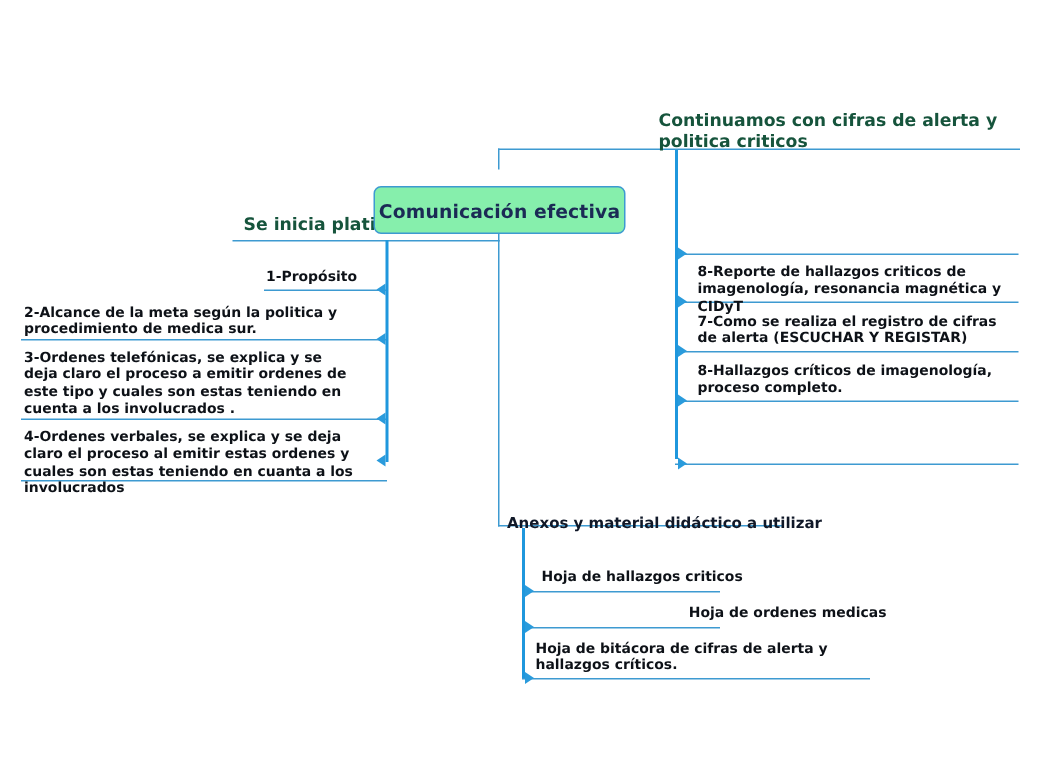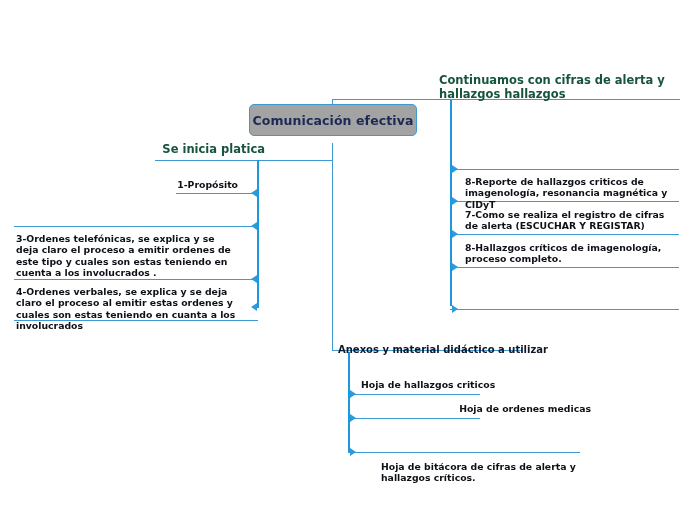--- a/index.html
+++ b/index.html
@@ -16,27 +16,27 @@
     width: 696px;
     height: 520px;
     background: #ffffff;
     overflow: hidden;
   }
 
   
   .center-node {
     position: absolute;
     left: 249px;
-    top: 104px;
+    top: 124px;
     width: 168px;
     height: 32px;
     box-sizing: border-box;
     border: 1.5px solid #3d9ad1;
     border-radius: 5px;
-    background: #a3a3a3;
+    background: #86efac;
     display: flex;
     align-items: center;
     justify-content: center;
     z-index: 12;
   }
   .center-node .label {
     font-size: 12.5px;
     font-weight: bold;
     color: #1b2a55;
     letter-spacing: .1px;
@@ -113,21 +113,21 @@
 
   <div class="vline" style="left:332px; top:99px; height:14px;"></div>
   <div class="hline" style="left:332px; top:99px; width:348px;"></div>
 
   <div class="vline" style="left:332px; top:143px; height:18px;"></div>
   <div class="hline" style="left:155px; top:160px; width:178px;"></div>
 
   <div class="vline" style="left:332px; top:160px; height:191px;"></div>
   <div class="hline" style="left:332px; top:350px; width:190px;"></div>
 
-  <div class="branch-head" style="left:439px; top:74px; width:240px;">Continuamos con cifras de alerta y hallazgos hallazgos</div>
+  <div class="branch-head" style="left:439px; top:74px; width:240px;">Continuamos con cifras de alerta y politica criticos</div>
 
   <div class="spine" style="left:450px; top:100px; height:206px;"></div>
 
   <div class="hline" style="left:450px; top:169px; width:229px;"></div>
   <div class="arrow right" style="left:452px; top:165px;"></div>
 
   <div class="leaf" style="left:465px; top:176px; width:212px;">8-Reporte de hallazgos criticos de imagenología, resonancia magnética y CIDyT</div>
   <div class="hline" style="left:450px; top:201px; width:229px;"></div>
   <div class="arrow right" style="left:452px; top:197px;"></div>
 
@@ -143,20 +143,21 @@
   <div class="arrow right" style="left:452px; top:305px;"></div>
 
   <div class="branch-head" style="left:155px; top:143px; width:110px; text-align:right;">Se inicia platica</div>
 
   <div class="spine" style="left:257px; top:160px; height:148px;"></div>
 
   <div class="leaf right-align" style="left:60px; top:179px; width:178px; text-align:right;">1-Propósito</div>
   <div class="hline" style="left:176px; top:193px; width:82px;"></div>
   <div class="arrow left" style="left:251px; top:189px;"></div>
 
+  <div class="leaf" style="left:16px; top:203px; width:222px;">2-Alcance de la meta según la politica y procedimiento de medica sur.</div>
   <div class="hline" style="left:14px; top:226px; width:244px;"></div>
   <div class="arrow left" style="left:251px; top:222px;"></div>
 
   <div class="leaf" style="left:16px; top:233px; width:222px;">3-Ordenes telefónicas, se explica y se deja claro el proceso a emitir ordenes de este tipo y cuales son estas teniendo en  cuenta a los involucrados .</div>
   <div class="hline" style="left:14px; top:279px; width:244px;"></div>
   <div class="arrow left" style="left:251px; top:275px;"></div>
 
   <div class="leaf" style="left:16px; top:286px; width:222px;">4-Ordenes verbales, se explica y se deja claro el proceso al emitir estas ordenes y cuales son estas teniendo en cuanta a los involucrados</div>
   <div class="hline" style="left:14px; top:320px; width:244px;"></div>
   <div class="arrow left" style="left:251px; top:303px;"></div>
@@ -166,17 +167,17 @@
   <div class="spine" style="left:348px; top:352px; height:100px;"></div>
 
   <div class="leaf" style="left:361px; top:379px; width:220px;">Hoja de hallazgos criticos</div>
   <div class="hline thin" style="left:348px; top:394px; width:132px;"></div>
   <div class="arrow right" style="left:350px; top:390px;"></div>
 
   <div class="leaf" style="left:371px; top:403px; width:220px;text-align:right;">Hoja de ordenes medicas</div>
   <div class="hline thin" style="left:348px; top:418px; width:132px;"></div>
   <div class="arrow right" style="left:350px; top:414px;"></div>
 
-  <div class="leaf" style="left:381px; top:427px; width:220px;margin-top:34px;">Hoja de bitácora de cifras de alerta y hallazgos críticos.</div>
+  <div class="leaf" style="left:357px; top:427px; width:220px;">Hoja de bitácora de cifras de alerta y hallazgos críticos.</div>
   <div class="hline thin" style="left:348px; top:452px; width:232px;"></div>
   <div class="arrow right" style="left:350px; top:448px;"></div>
 
 </div>
 
 </body></html>

